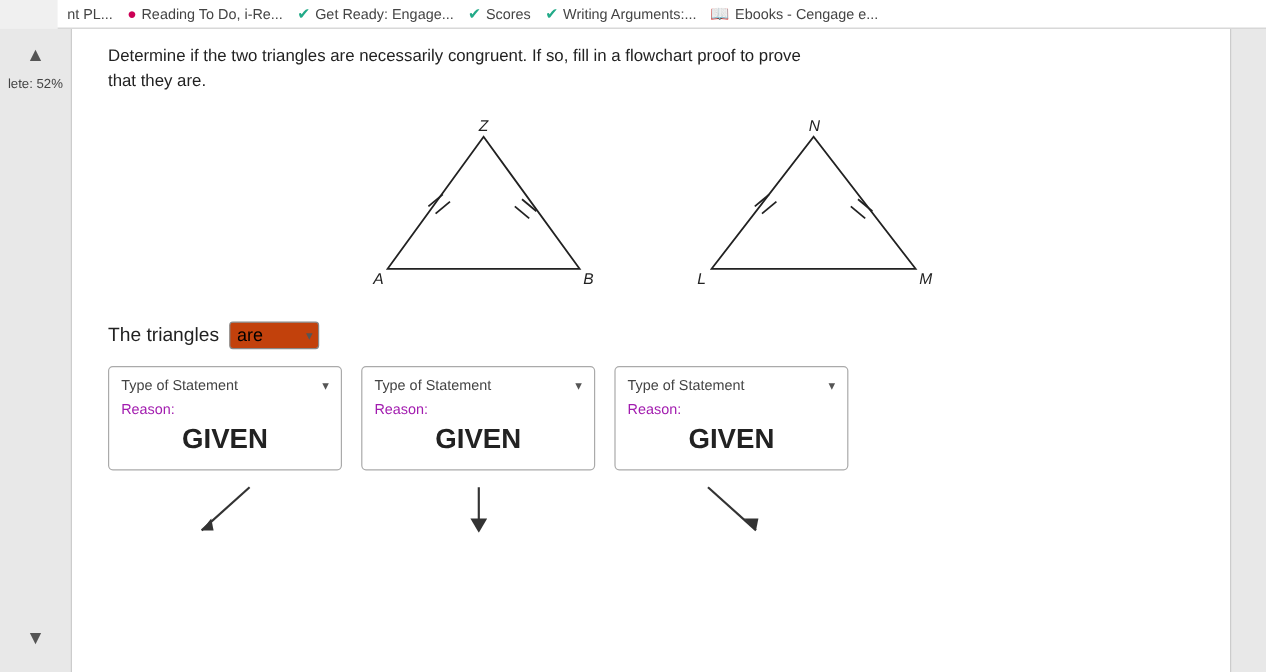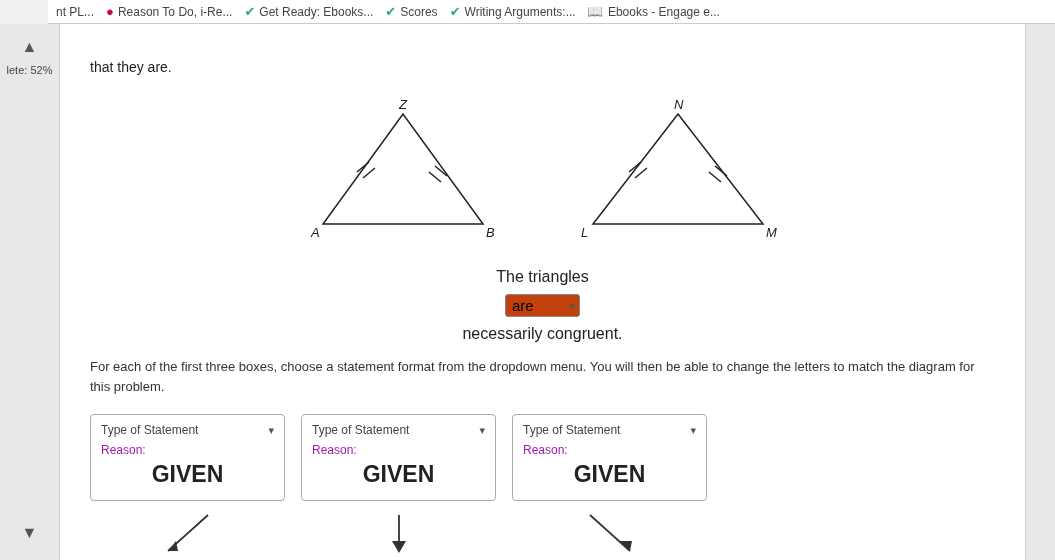--- a/index.html
+++ b/index.html
@@ -106,21 +106,20 @@
     }
 
     
     .congruent-statement {
       font-size: 16px;
       color: #222;
       margin-bottom: 14px;
       display: flex;
       align-items: center;
       gap: 8px;
-      flex-direction: column;
     }
     .dropdown-inline {
       border: 1px solid #888;
       border-radius: 3px;
       padding: 2px 20px 2px 6px;
       font-size: 15px;
       background: #c2410c;
       appearance: none;
       -webkit-appearance: none;
       cursor: pointer;
@@ -217,52 +216,52 @@
   </style>
 </head>
 <body>
 
 <div class="top-nav">
   <span class="nav-item">
     <span>nt PL...</span>
   </span>
   <span class="nav-item">
     <span class="icon">●</span>
-    <span>Reason To Do, i-Re...</span>
+    <span>Reading To Do, i-Re...</span>
   </span>
   <span class="nav-item">
     <span class="icon-green">✔</span>
-    <span>Get Ready: Ebooks...</span>
+    <span>Get Ready: Engage...</span>
   </span>
   <span class="nav-item">
     <span class="icon-green">✔</span>
     <span>Scores</span>
   </span>
   <span class="nav-item">
     <span class="icon-green">✔</span>
     <span>Writing Arguments:...</span>
   </span>
   <span class="nav-item">
     <span class="icon-blue">📖</span>
-    <span>Ebooks - Engage e...</span>
+    <span>Ebooks - Cengage e...</span>
   </span>
 </div>
 
 <div class="main-layout">
 
   <div class="sidebar">
     <div class="sidebar-arrow">▲</div>
     <div class="sidebar-progress">lete: 52%</div>
     <div class="sidebar-arrow-bottom">▼</div>
   </div>
 
   <div class="content">
 
     <div class="intro-text">
-      <br>
+      <span>Determine if the two triangles are necessarily congruent. If so, fill in a flowchart proof to prove</span><br>
       <span>that they are.</span>
     </div>
 
     <div class="diagrams">
 
       <svg class="triangle-svg" width="200" height="150" viewBox="0 0 200 150">
 
         <polygon points="20,130 180,130 100,20" fill="none" stroke="#222" stroke-width="1.5"></polygon>
 
         <line x1="54" y1="78" x2="66" y2="68" stroke="#222" stroke-width="1.5"></line>
@@ -293,24 +292,22 @@
     </div>
 
     <div class="congruent-statement">
       <span>The triangles</span>
       <div class="dropdown-wrapper">
         <select class="dropdown-inline">
           <option>are</option>
           <option>are not</option>
         </select>
       </div>
-      <span>necessarily congruent.</span>
-    </div>
-
-    <div class="instruction-text">For each of the first three boxes, choose a statement format from the dropdown menu. You will then be able to change the letters to match the diagram for this problem.</div>
+    </div>
+
 
     <div class="statement-boxes">
 
       <div class="statement-box">
         <div class="statement-box-header">
           <span class="statement-type-label">Type of Statement</span>
           <span class="statement-dropdown-arrow">▾</span>
         </div>
         <div class="reason-label">Reason:</div>
         <div class="reason-value">GIVEN</div>

